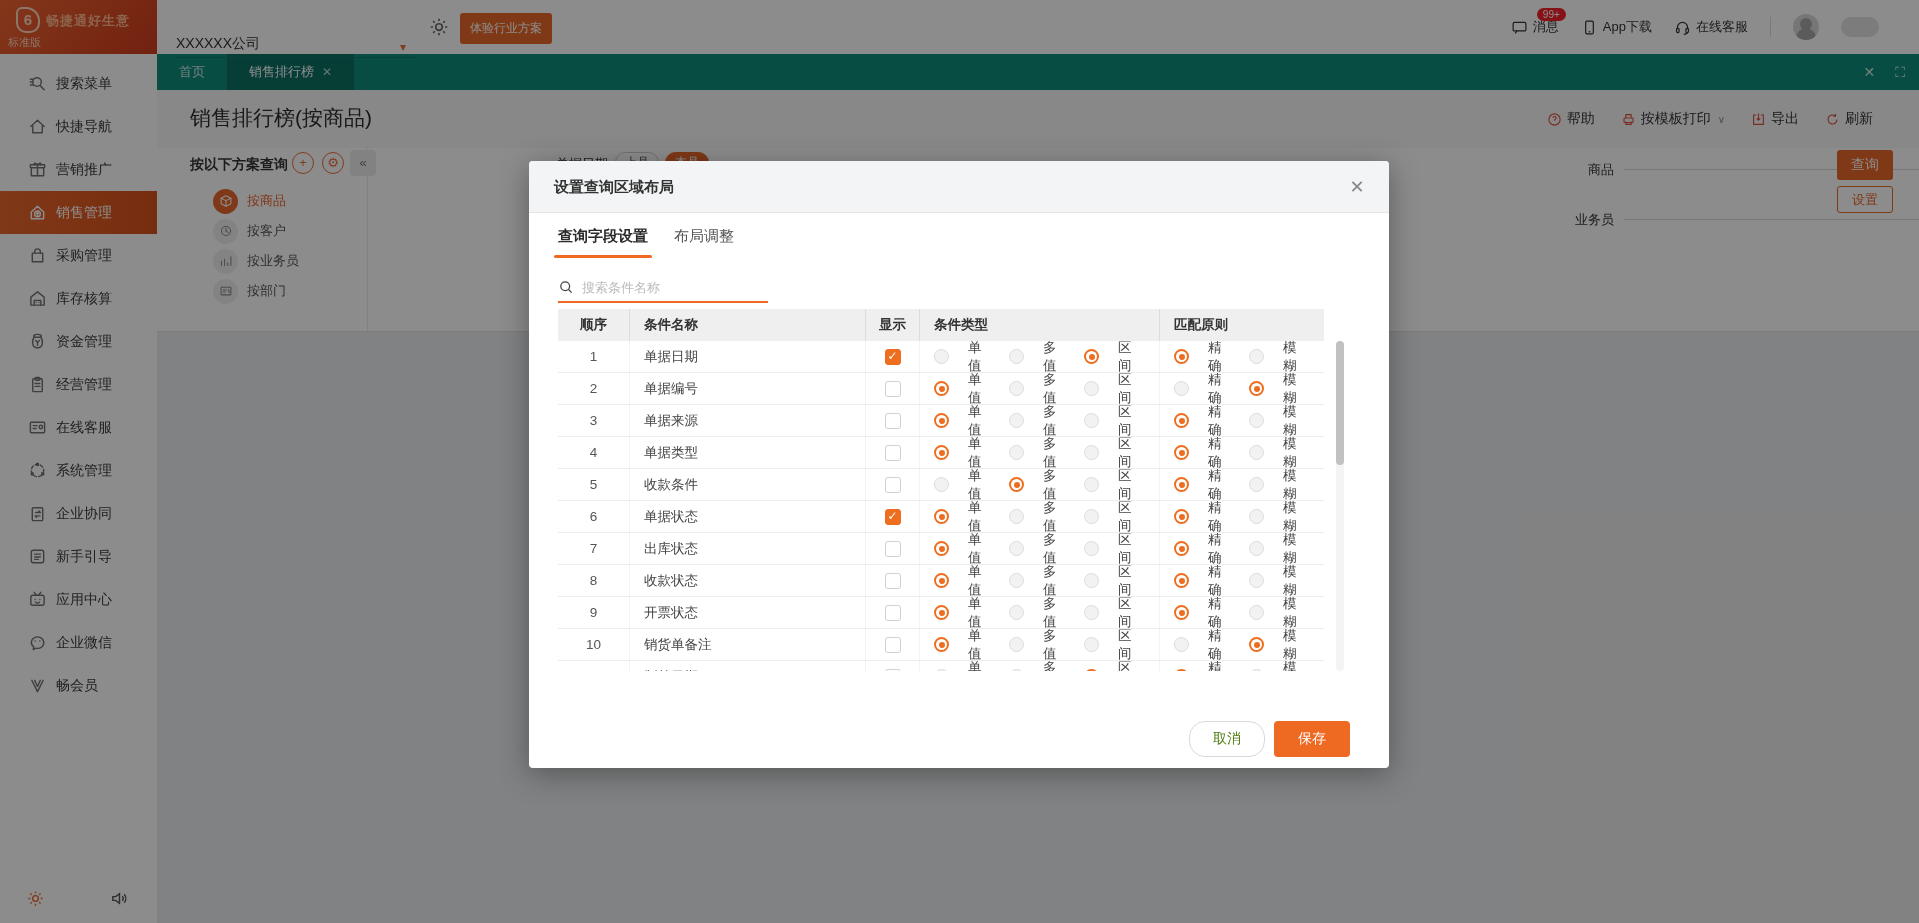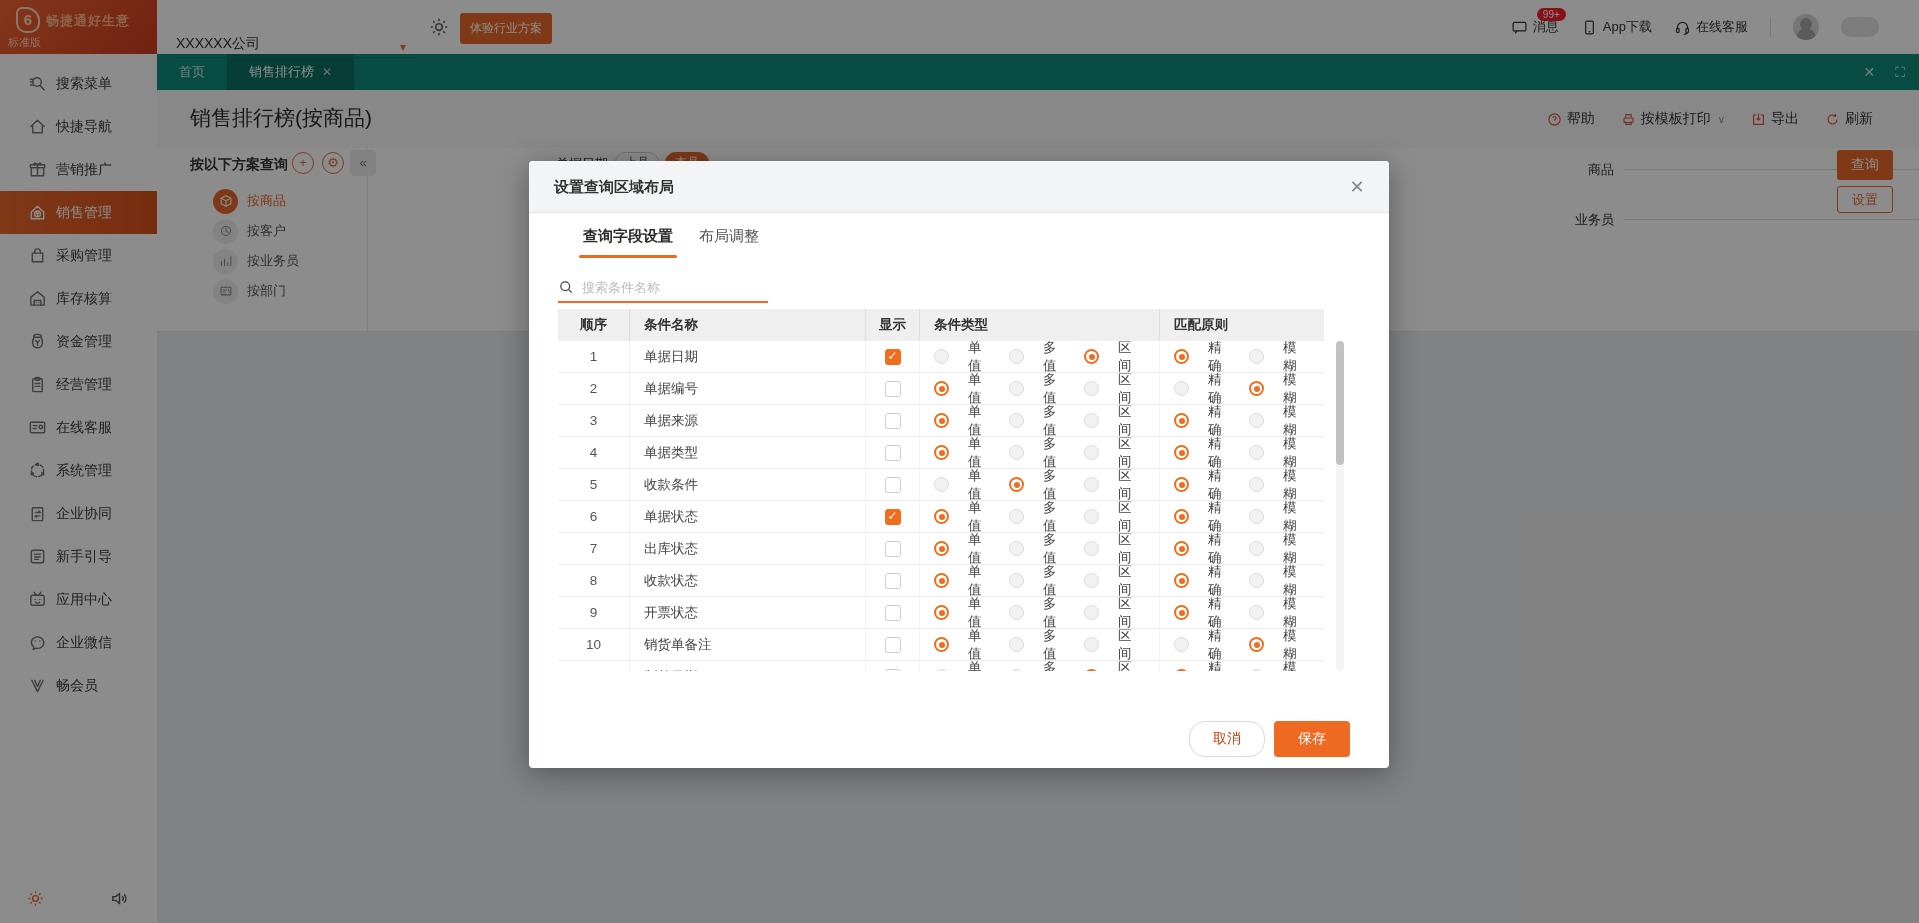--- a/index.html
+++ b/index.html
@@ -90,21 +90,21 @@
 
   
   .dim { position:absolute; inset:0; background:rgba(0,0,0,0.45); z-index:40; }
   .modal { position:absolute; left:529px; top:161px; width:860px; height:607px; background:#fff; border-radius:4px;
            box-shadow:0 6px 30px rgba(0,0,0,0.35); z-index:50; }
   .modal-header { position:relative; height:52px; background:#f3f4f5; border-bottom:1px solid #e5e5e5;
                   border-radius:4px 4px 0 0; }
   .modal-title { position:absolute; left:25px; top:17px; font-size:15px; font-weight:bold; color:#333; }
   .modal-close { position:absolute; right:20px; top:14px; width:24px; height:24px; color:#888; font-size:18px;
                  text-align:center; line-height:24px; cursor:pointer; }
-  .modal-tabs { position:absolute; left:29px; top:66px; display:flex; gap:26px;margin-left:25px; }
+  .modal-tabs { position:absolute; left:29px; top:66px; display:flex; gap:26px; }
   .mtab { position:relative; font-size:15px; color:#555; padding-bottom:12px; cursor:pointer; }
   .mtab.active { color:#2b2b2b; font-weight:bold; }
   .mtab.active::after { content:""; position:absolute; left:-4px; right:-4px; bottom:0; height:3px; background:#ee6a23; border-radius:2px; }
   .msearch { position:absolute; left:29px; top:112px; width:210px; height:30px; border-bottom:2px solid #ee6a23;
              display:flex; align-items:center; gap:8px; }
   .msearch svg { width:16px; height:16px; color:#444; flex:none; }
   .msearch input { border:none; outline:none; flex:1; font-size:13px; color:#333; font-family:inherit; background:transparent; }
   .msearch input::placeholder { color:#bbb; }
 
   .ftable { position:absolute; left:29px; top:148px; width:766px; }
@@ -129,21 +129,21 @@
   .cb.on { background:#ee6d1e; border-color:#ee6d1e; }
   .cb.on::after { content:"✓"; position:absolute; left:2px; top:-1px; color:#fff; font-size:12px; font-weight:bold; }
 
   .ropt { display:flex; align-items:center; gap:19px; margin-right:16px; cursor:pointer; }
   .radio { width:15px; height:15px; border-radius:50%; position:relative; flex:none; }
   .radio.dis { border:1px solid #dcdcdc; background:#f2f2f2; }
   .radio.sel { border:2px solid #ee6d1e; background:#fff; }
   .radio.sel::after { content:""; position:absolute; left:2.5px; top:2.5px; width:6px; height:6px; border-radius:50%; background:#ee6d1e; }
 
   .modal-footer { position:absolute; right:39px; bottom:11px; display:flex; gap:9px; }
-  .btn-cancel { width:76px; height:36px; background:#fff; border:1px solid #d9d9d9; border-radius:16px; font-size:14px; color:#c2410c; cursor:pointer; }
+  .btn-cancel { width:76px; height:36px; background:#fff; border:1px solid #d9d9d9; border-radius:16px; font-size:14px; color:#4d7c0f; cursor:pointer; }
   .btn-save { width:76px; height:36px; background:#ee6a23; border:none; border-radius:4px; font-size:14px; color:#fff; cursor:pointer; }
 </style>
 </head>
 <body>
 
 <div class="screen">
 
   <div class="topbar">
     <div class="logo">
       <div class="logo-glyph">6</div>

